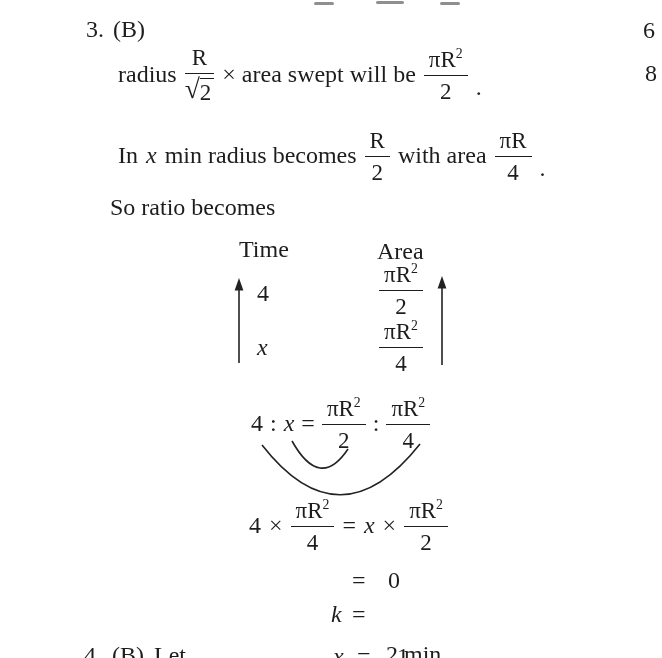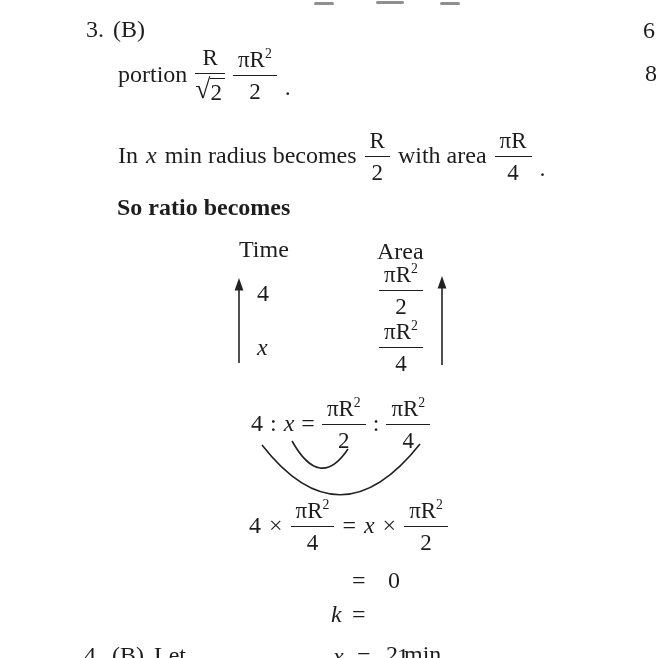--- a/index.html
+++ b/index.html
@@ -44,30 +44,31 @@
 
   <div class="abs txt" style="left:643px; top:17px;">6</div>
   <div class="abs txt" style="left:645px; top:60px;">8</div>
 
   <div class="abs row gap9 txt" style="left:86px; top:16px;">
     <span>3.</span>
     <span>(B)</span>
   </div>
 
   <div class="abs row gap8 txt" style="left:118px; top:44px;">
-    <span>portion</span>
+    <span>radius</span>
     <span class="frac">
       <span class="fn">R</span>
       <span class="fd">
         <span class="sqrt">
           <span class="rad">√</span>
           <span class="arg">2</span>
         </span>
       </span>
     </span>
+    <span>× area swept will be</span>
     <span class="frac">
       <span class="fn"><span>πR</span><sup>2</sup></span>
       <span class="fd">2</span>
     </span>
     <span class="plow">.</span>
   </div>
 
   <div class="abs row gap8 txt" style="left:118px; top:127px;justify-content:flex-end;">
     <span>In</span>
     <span class="it">x</span>
@@ -77,21 +78,21 @@
       <span class="fd">2</span>
     </span>
     <span>with area</span>
     <span class="frac">
       <span class="fn">πR</span>
       <span class="fd">4</span>
     </span>
     <span class="plow">.</span>
   </div>
 
-  <div class="abs txt" style="left:117px; top:194px;font-weight:bold;">So ratio becomes</div>
+  <div class="abs txt" style="left:110px; top:194px;">So ratio becomes</div>
 
   <div class="abs txt" style="left:239px; top:236px;">Time</div>
   <div class="abs txt" style="left:377px; top:238px;">Area</div>
 
   <svg class="abs" style="left:231px; top:277px;" width="16" height="88" viewBox="0 0 16 88">
     <line class="stroke" x1="8" y1="86" x2="8" y2="12"></line>
     <polygon class="fill" points="8,1 3.6,13.5 12.4,13.5"></polygon>
   </svg>
   <div class="abs txt" style="left:257px; top:280px;">4</div>
   <div class="abs txt it" style="left:257px; top:334px;">x</div>

